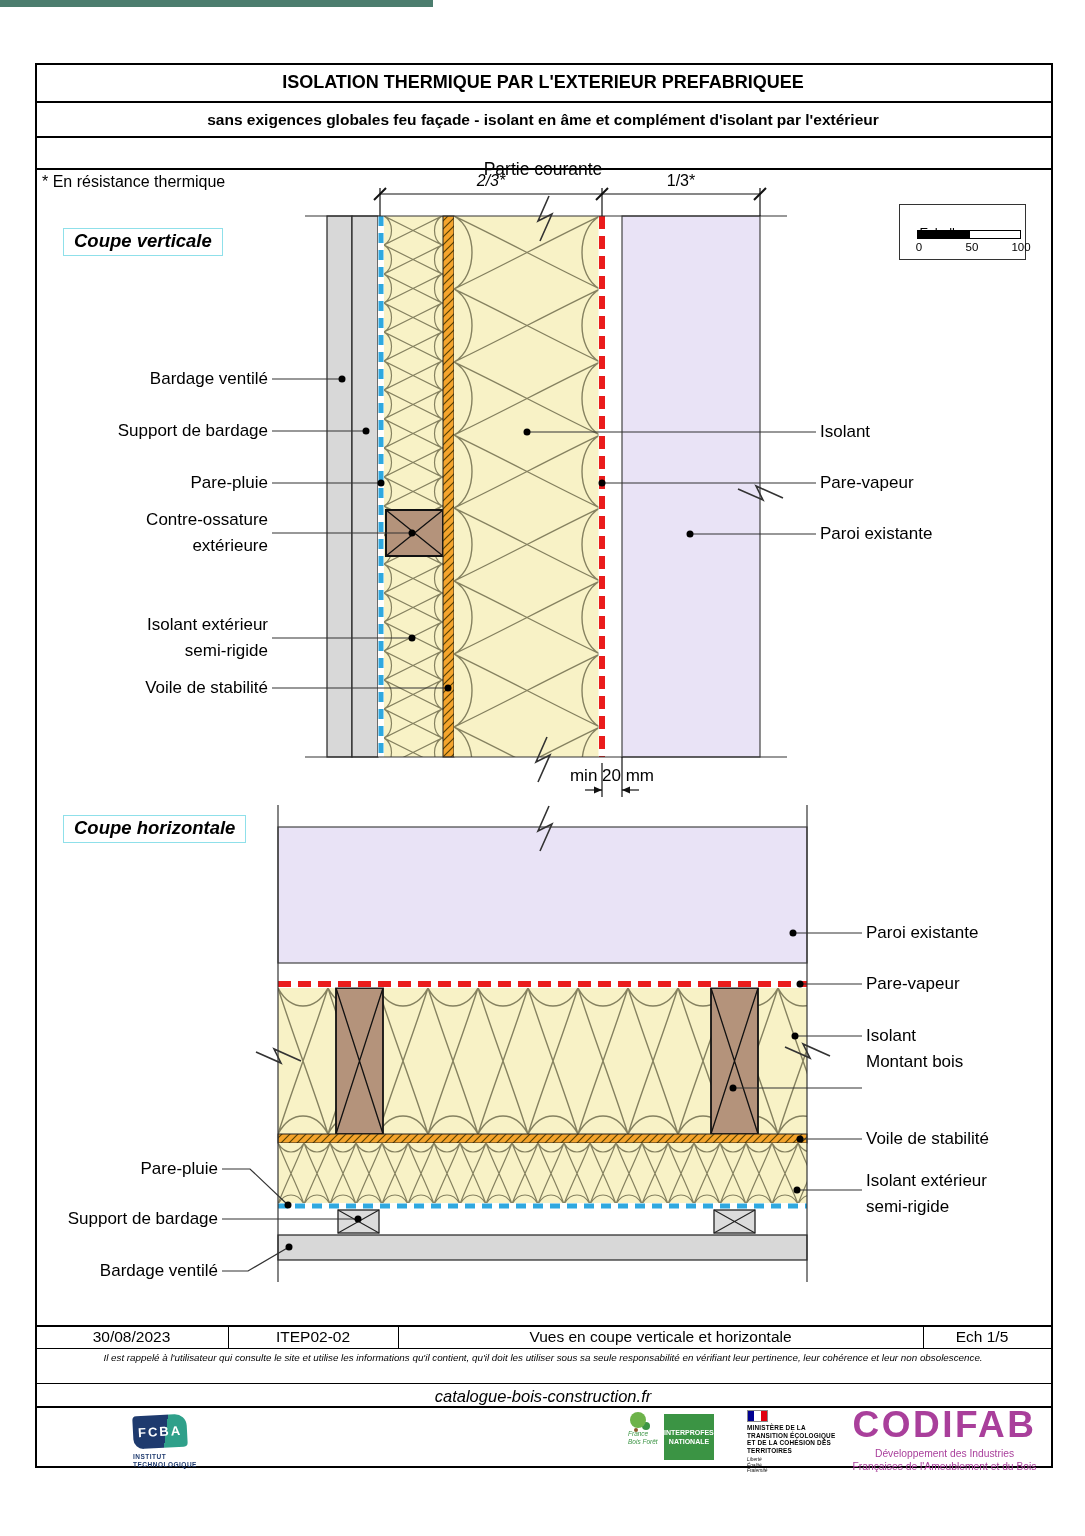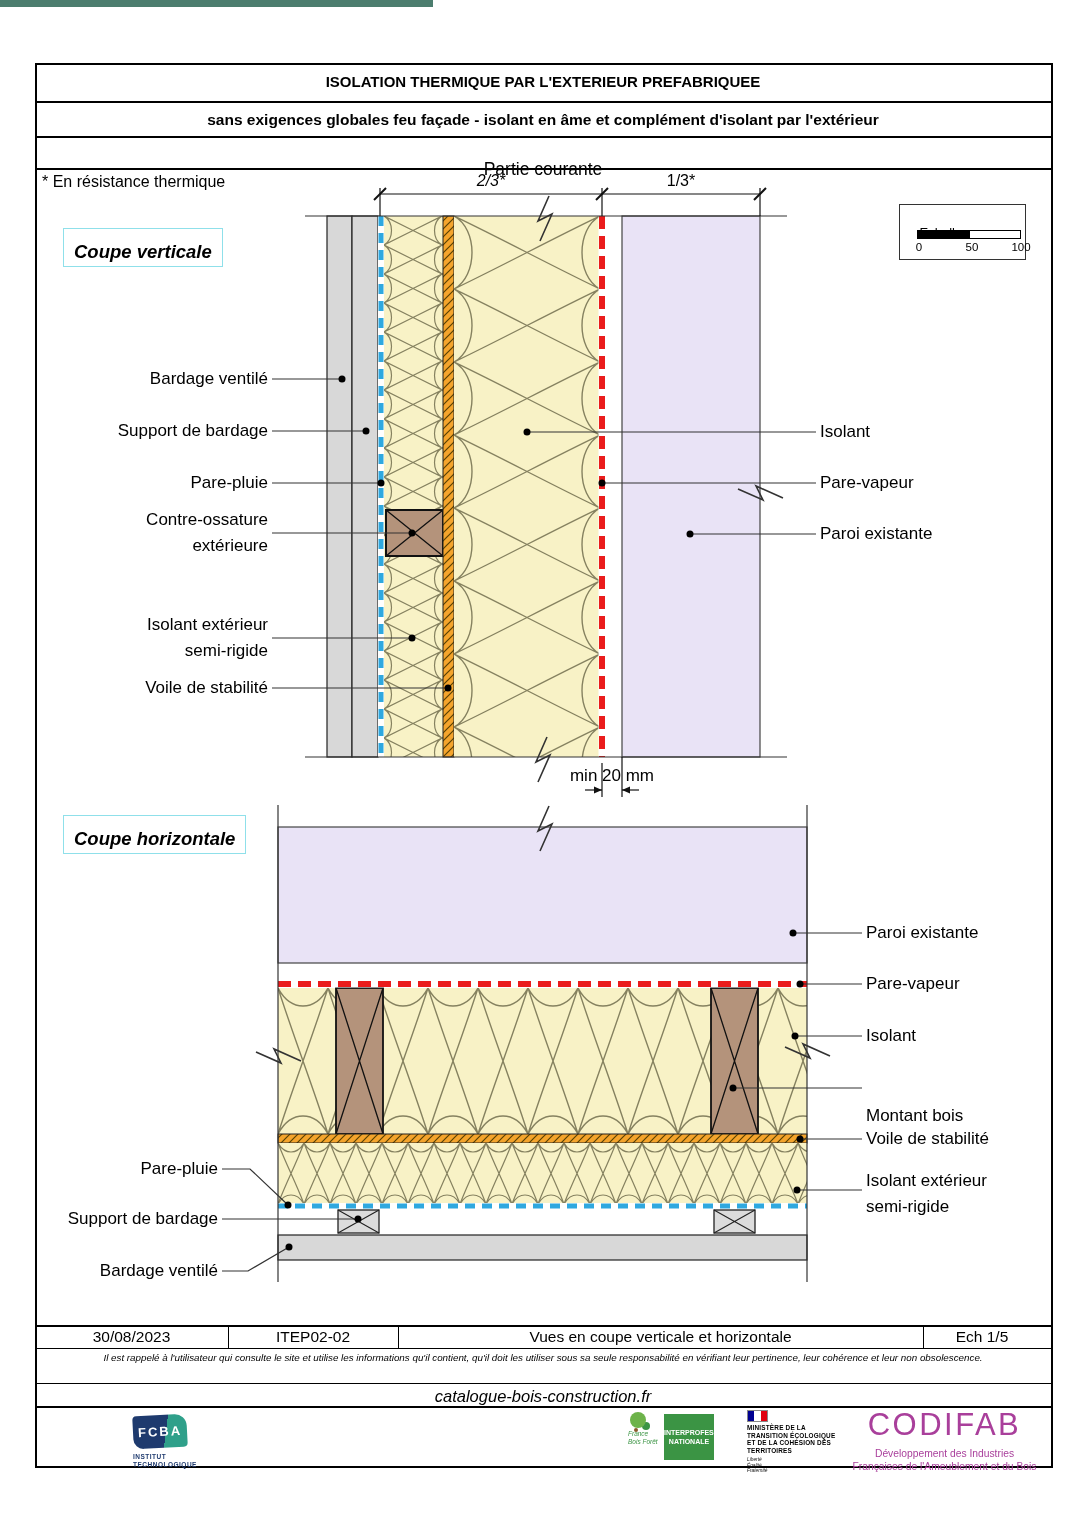--- a/index.html
+++ b/index.html
@@ -6,23 +6,23 @@
   #page{position:relative;width:1085px;height:1536px;background:#ffffff;overflow:hidden;
         font-family:"Liberation Sans", sans-serif;color:#000;}
   .abs{position:absolute;}
   .line-h{position:absolute;border-top:2px solid #000;}
   .vdiv{position:absolute;width:0;border-left:1.5px solid #000;}
   .ctr{text-align:center;}
   .lbl{position:absolute;font-size:17px;white-space:nowrap;}
   .lblr{text-align:right;}
   .lbl2{white-space:normal;width:150px;line-height:26px;}
   .dim{position:absolute;font-size:16px;transform:translateX(-50%);white-space:nowrap;}
-  .sec-title{position:absolute;border:1.5px solid #8FE0EA;background:#fff;padding:12px 10px 3px 10px;
+  .sec-title{position:absolute;border:1.5px solid #8FE0EA;background:#fff;padding:1px 10px 3px 10px;
              font-size:18.5px;font-weight:bold;font-style:italic;white-space:nowrap;}
-  #hdr-title{left:35px;top:63px;width:1016px;height:38px;line-height:38px;font-weight:bold;font-size:15px;}
+  #hdr-title{left:35px;top:63px;width:1016px;height:38px;line-height:38px;font-weight:bold;font-size:18px;}
   #hdr-sub{left:35px;top:103px;width:1016px;height:33px;line-height:33px;font-weight:bold;font-size:15.5px;}
   #hdr-var{left:35px;top:138px;width:1016px;height:30px;line-height:30px;font-size:17.5px;margin-top:16px;}
   #note{left:42px;top:173px;font-size:16px;}
   
   #scalebox{left:899px;top:204px;width:125px;height:54px;border:1.2px solid #333;background:#fff;}
   #scalebox .t{position:absolute;top:4px;left:0;width:100%;text-align:center;font-size:13px;margin-top:16px;}
   #scalebox .bar{position:absolute;left:17px;top:25px;width:104px;height:9px;}
   #scalebox .b1{position:absolute;left:0;top:0;width:52px;height:9px;background:#000;border:1px solid #000;box-sizing:border-box;}
   #scalebox .b2{position:absolute;left:52px;top:0;width:52px;height:9px;background:#fff;border:1px solid #000;box-sizing:border-box;}
   #scalebox .tick{position:absolute;top:36px;font-size:11.5px;transform:translateX(-50%);}
@@ -42,21 +42,21 @@
                box-shadow:8px 6px 0 -4px #3B9444, -2px 10px 0 -6px #8a5a2b;}
   #fbf .brand{position:absolute;left:0px;top:18px;width:34px;font-size:6.5px;font-style:italic;color:#3B9444;line-height:7.5px;}
   #fbf .sq{position:absolute;left:36px;top:2px;width:50px;height:46px;background:#3B9444;color:#fff;
            font-size:7px;font-weight:bold;text-align:center;line-height:9px;padding-top:14px;box-sizing:border-box;}
   #gov{left:747px;top:1410px;width:90px;}
   #gov .flag{width:21px;height:12px;background:linear-gradient(90deg,#000091 33%,#fff 33% 66%,#E1000F 66%);
              border:0.5px solid #888;box-sizing:border-box;margin-bottom:2px;}
   #gov .t{width:90px;font-size:6.4px;font-weight:bold;line-height:7.6px;letter-spacing:.2px;}
   #gov .m{margin-top:3px;width:30px;font-size:4.8px;font-style:italic;line-height:5.5px;color:#111;}
   #codifab{left:852px;top:1409px;width:185px;text-align:center;color:#A93F9B;}
-  #codifab .n{font-size:31px;font-weight:normal;letter-spacing:2.5px;line-height:32px;}
+  #codifab .n{font-size:37px;font-weight:bold;letter-spacing:2.5px;line-height:32px;}
   #codifab .tl{margin-top:7px;font-size:10.3px;line-height:12.5px;}
 </style>
 </head>
 <body>
 
 <div id="page">
 
   <div class="abs" style="left:0;top:0;width:433px;height:7px;background:#4C7D6E;"></div>
 
   <div class="abs" style="left:35px;top:63px;width:1014px;height:1401px;border:2px solid #000;"></div>
@@ -271,21 +271,21 @@
   <div class="lbl lblr lbl2" style="right:817px;top:612px;">Isolant extérieur semi-rigide</div>
   <div class="lbl lblr" style="right:817px;top:678px;">Voile de stabilité</div>
 
   <div class="lbl" style="left:820px;top:422px;">Isolant</div>
   <div class="lbl" style="left:820px;top:473px;">Pare-vapeur</div>
   <div class="lbl" style="left:820px;top:524px;">Paroi existante</div>
 
   <div class="lbl" style="left:866px;top:923px;">Paroi existante</div>
   <div class="lbl" style="left:866px;top:974px;">Pare-vapeur</div>
   <div class="lbl" style="left:866px;top:1026px;">Isolant</div>
-  <div class="lbl" style="left:866px;top:1106px;">Montant bois</div>
+  <div class="lbl" style="left:866px;top:1052px;">Montant bois</div>
   <div class="lbl" style="left:866px;top:1129px;">Voile de stabilité</div>
   <div class="lbl lbl2" style="left:866px;top:1168px;">Isolant extérieur semi-rigide</div>
 
   <div class="lbl lblr" style="right:867px;top:1159px;">Pare-pluie</div>
   <div class="lbl lblr" style="right:867px;top:1209px;">Support de bardage</div>
   <div class="lbl lblr" style="right:867px;top:1261px;">Bardage ventilé</div>
 
   <div class="line-h" style="left:35px;top:1325px;width:1016px;"></div>
   <div class="fcell" style="left:35px;width:193px;">30/08/2023</div>
   <div class="fcell" style="left:228px;width:170px;">ITEP02-02</div>

